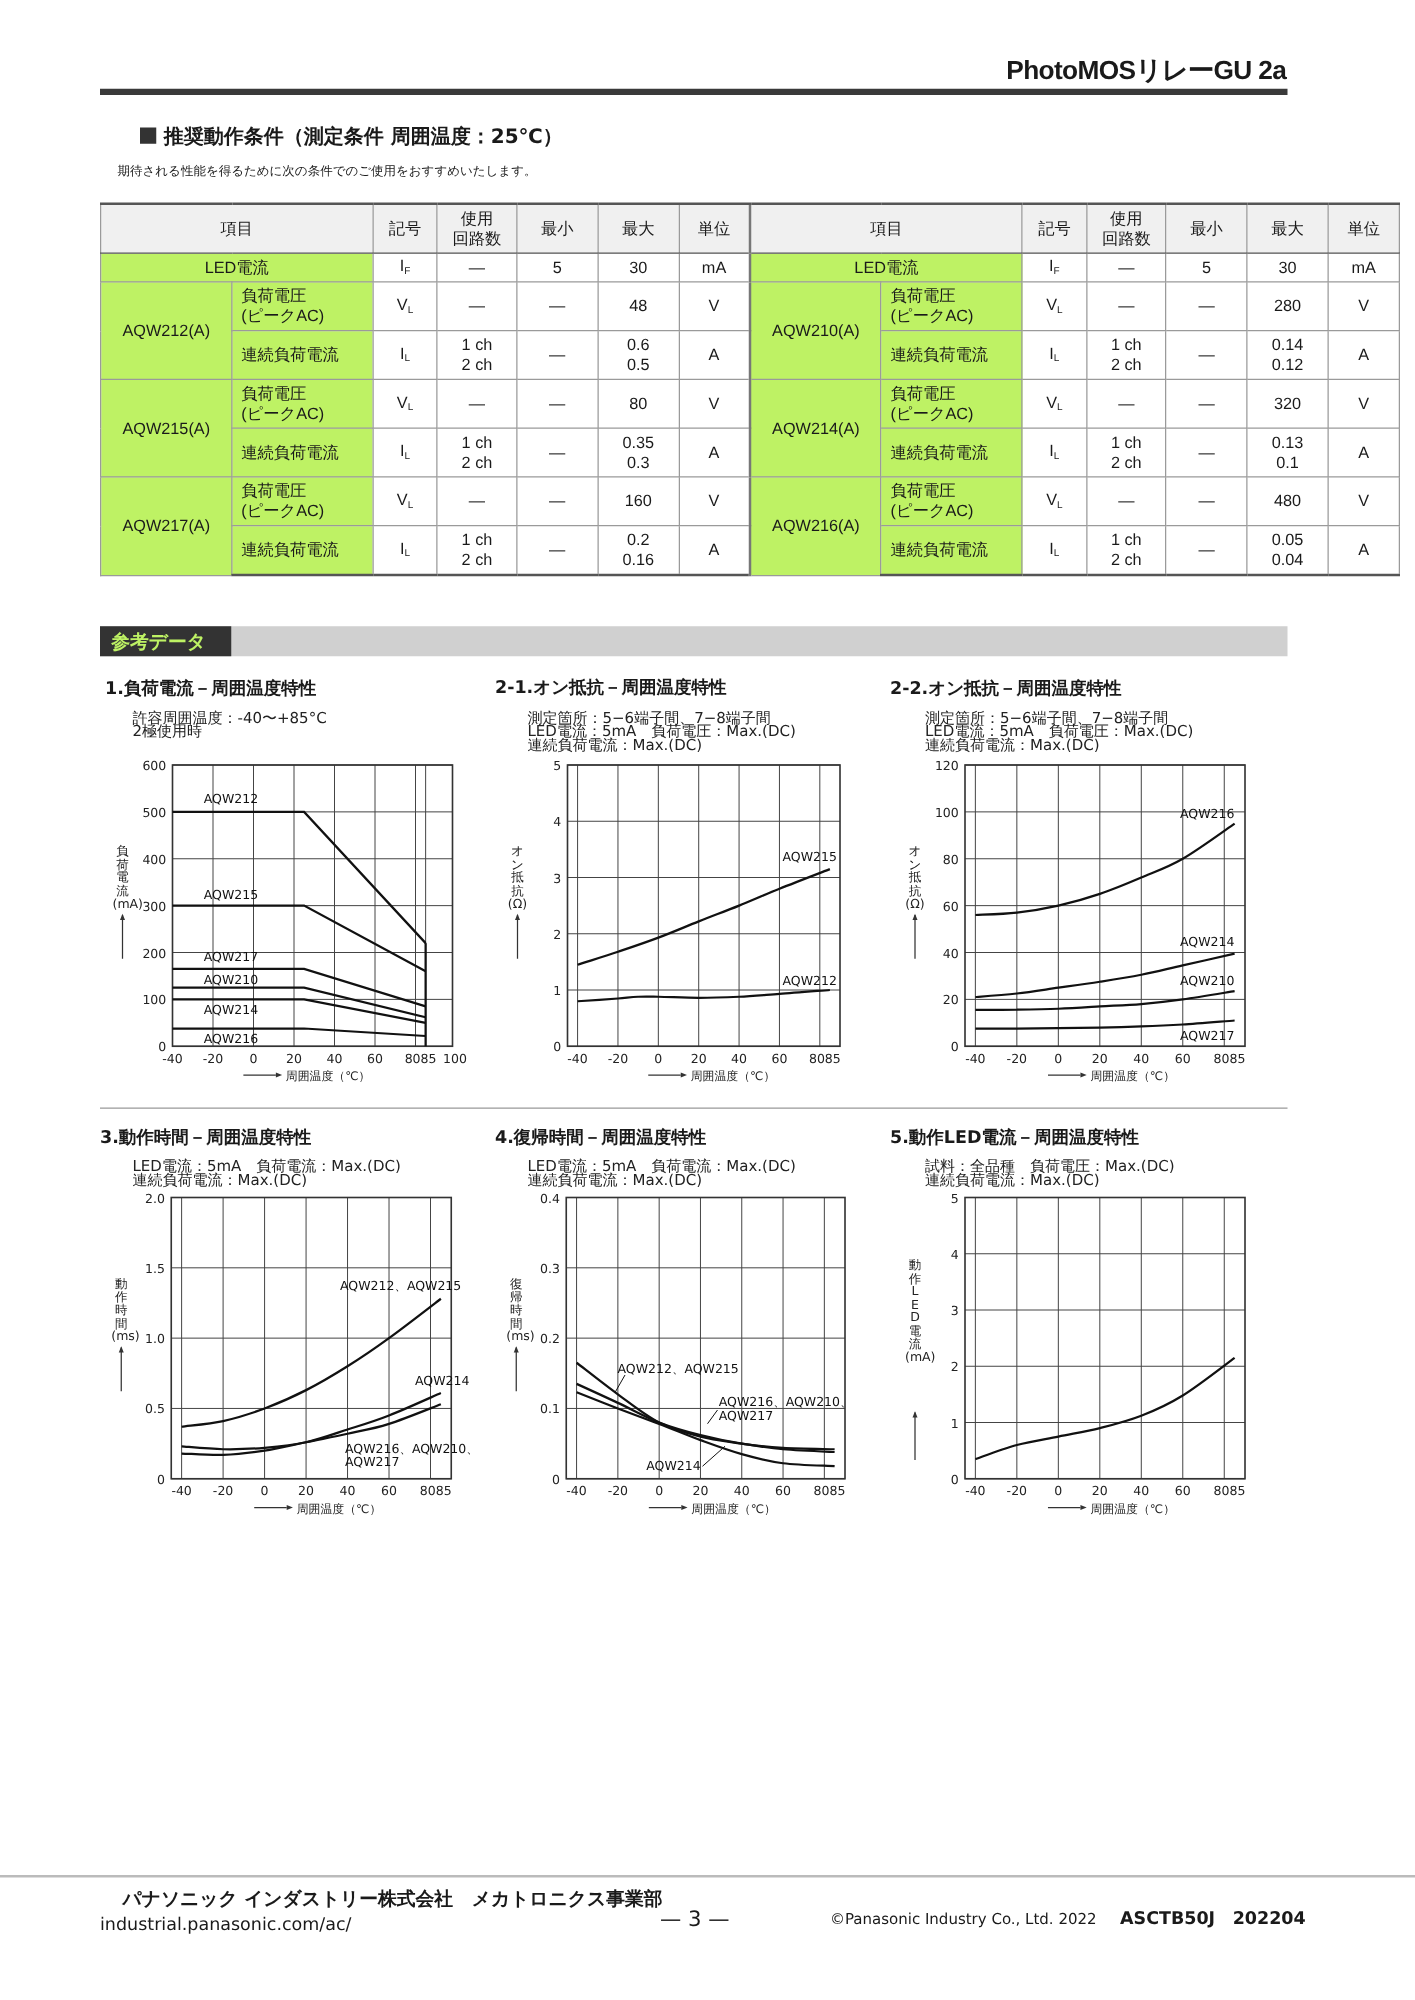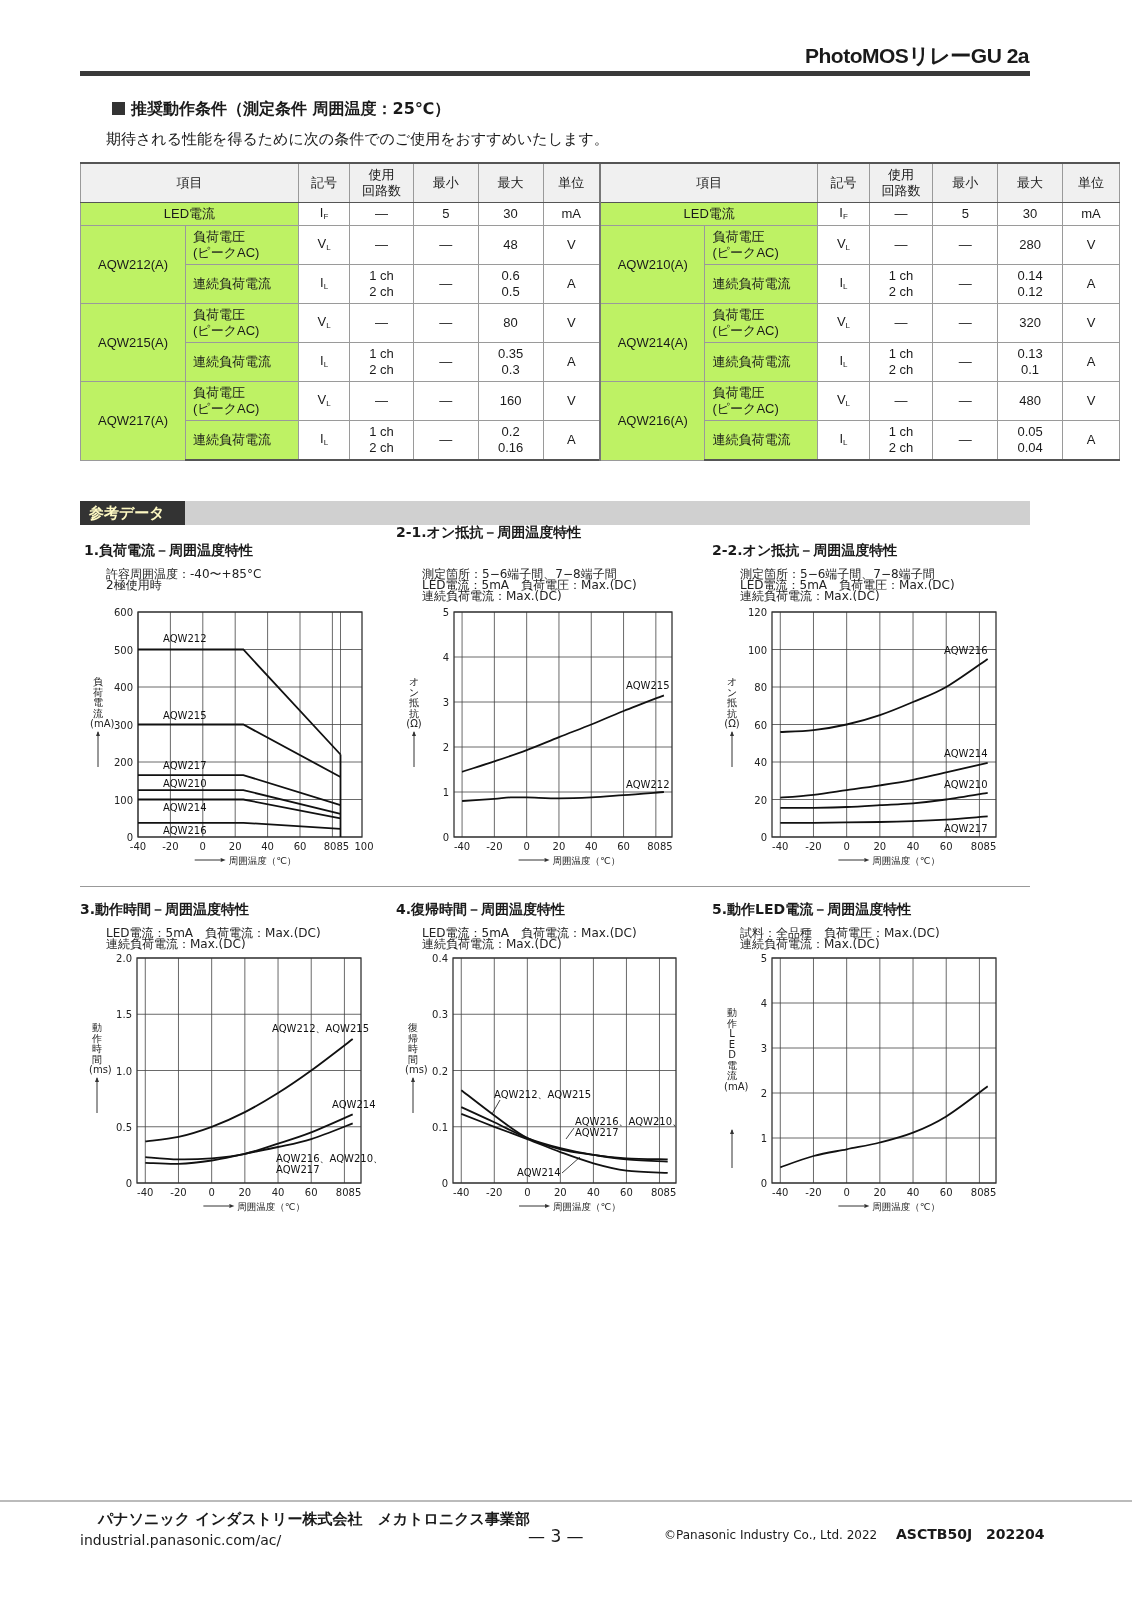--- a/index.html
+++ b/index.html
@@ -2,35 +2,35 @@
 <html><head>
 <meta charset="utf-8">
 <style>
   html, body { margin: 0; padding: 0; background: #fff; }
   body { width: 1132px; height: 1600px; position: relative; font-family: "DejaVu Sans", "Liberation Sans", sans-serif; color: #1a1a1a; overflow: hidden; }
   .abs { position: absolute; }
   .hdr-title { right: 103px; top: 42px; font-size: 21px; font-weight: bold; letter-spacing: -0.5px; font-family: "Liberation Sans", "DejaVu Sans", sans-serif; }
   .hdr-rule { left: 80px; top: 71px; width: 950px; height: 5px; background: #3a3a3a; }
   .sec-title { left: 80px; top: 99px; font-size: 16px; font-weight: bold; margin-left: 32px; }
   .sec-title .sq { display: inline-block; width: 13px; height: 13px; background: #333; margin-right: 6px; vertical-align: -1px; }
-  .sec-sub { left: 94px; top: 130px; font-size: 15px; margin-left: 12px; }
+  .sec-sub { left: 94px; top: 130px; font-size: 10px; }
 
   table.spec { position: absolute; left: 80px; top: 162px; width: 1040px; border-collapse: collapse; font-family: "Liberation Sans", "DejaVu Sans", sans-serif; font-size: 13px; }
   table.spec td, table.spec th { border: 1px solid #9a9a9a; text-align: center; padding: 0; line-height: 16px; font-weight: normal; }
   table.spec tr.head th { background: #f0f0f0; height: 38px; border-top: 2px solid #555; border-bottom: 1px solid #555; }
   table.spec tr.led td { height: 22px; }
   table.spec tr.r td { height: 38px; }
   table.spec .g { background: #bef264; }
   table.spec .lft { text-align: left; padding-left: 7px; }
   table.spec tr.last td { border-bottom: 2px solid #555; }
   table.spec .sep { border-left: 2px solid #777; }
   sub.s { font-size: 8px; vertical-align: baseline; position: relative; top: 2px; }
 
   .ref-bar { left: 80px; top: 501px; width: 950px; height: 24px; background: #d0d0d0; }
-  .ref-tag { left: 80px; top: 501px; height: 24px; width: 105px; background: #333; color: #fef9c3; font-size: 15px; font-weight: bold; line-height: 24px; padding-left: 9px; box-sizing: border-box; }
+  .ref-tag { left: 80px; top: 501px; height: 24px; width: 105px; background: #333; color: #bef264; font-size: 15px; font-weight: bold; line-height: 24px; padding-left: 9px; box-sizing: border-box; }
   .divider { left: 80px; top: 886px; width: 950px; height: 1px; background: #999; }
 
   .ctitle { font-size: 14px; font-weight: bold; white-space: nowrap; }
   .cnote { font-size: 12px; line-height: 11px; white-space: pre; color: #222; }
   .chart svg { overflow: visible; }
   .ylab { font-size: 10px; line-height: 10.5px; text-align: center; width: 16px; color: #222; }
   .foot-rule { left: 0; top: 1500px; width: 1132px; height: 2px; background: #bbb; }
   .foot-co { left: 80px; top: 1510px; font-size: 15px; font-weight: bold; margin-left: 18px; }
   .foot-url { left: 80px; top: 1532px; font-size: 14px; }
   .foot-page { left: 528px; top: 1526px; font-size: 17px; }
@@ -244,21 +244,21 @@
         <text x="163" y="769" font-size="10" fill="#111" font-family="DejaVu Sans, sans-serif">AQW217</text>
         <path d="M138.0,790.1L243.3,790.1L340.5,813.8" fill="none" stroke="#111" stroke-width="1.8"></path>
         <text x="163" y="787" font-size="10" fill="#111" font-family="DejaVu Sans, sans-serif">AQW210</text>
         <path d="M138.0,799.5L243.3,799.5L340.5,818.3" fill="none" stroke="#111" stroke-width="1.8"></path>
         <text x="163" y="811" font-size="10" fill="#111" font-family="DejaVu Sans, sans-serif">AQW214</text>
         <path d="M138.0,822.8L243.3,822.8L340.5,828.8" fill="none" stroke="#111" stroke-width="1.8"></path>
         <text x="163" y="834" font-size="10" fill="#111" font-family="DejaVu Sans, sans-serif">AQW216</text>
         <line x1="340.5" y1="754.5" x2="340.5" y2="837" stroke="#111" stroke-width="1.8"></line>
       </svg>
     </div>
-    <div class="abs ctitle" style="left:396px;top:524px">2-1.オン抵抗－周囲温度特性</div>
+    <div class="abs ctitle" style="left:396px;top:541px">2-1.オン抵抗－周囲温度特性</div>
     <div class="abs cnote" style="left:422px;top:569px">測定箇所：5−6端子間、7−8端子間
 LED電流：5mA　負荷電圧：Max.(DC)
 連続負荷電流：Max.(DC)</div>
     <div class="abs ylab" style="left:406px;top:677px;white-space:pre">オ
 ン
 抵
 抗
 (Ω)</div>
     <div class="chart">
       <svg class="abs" style="left:0;top:0" width="1132" height="1600">

